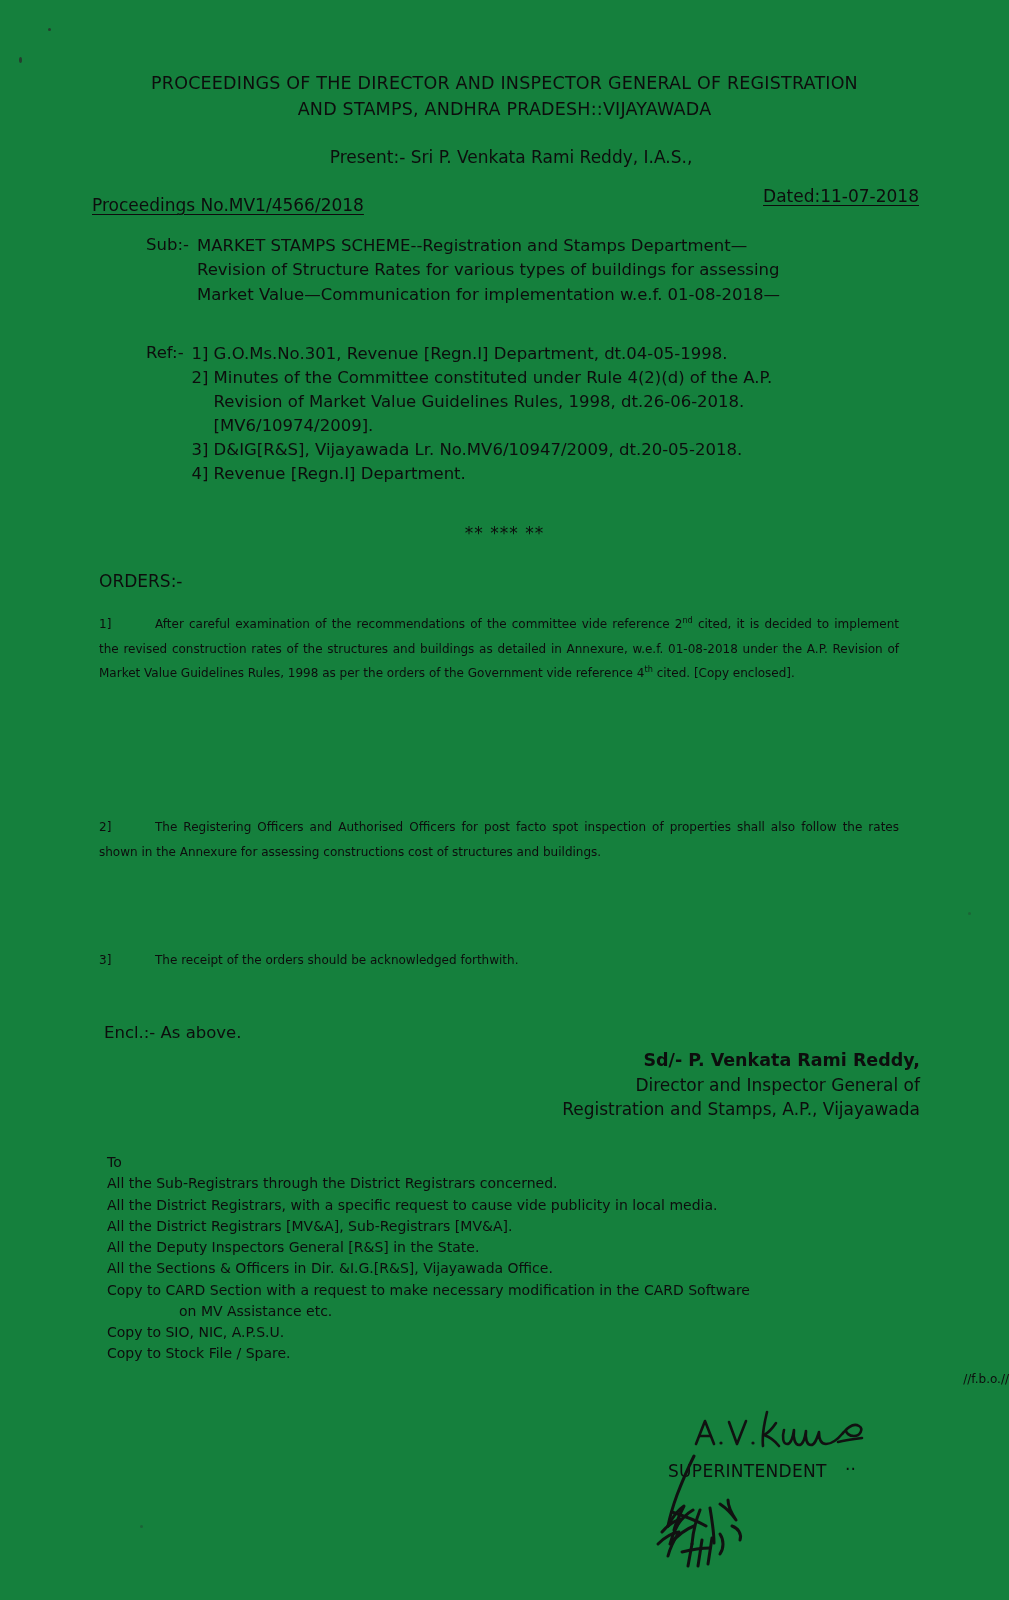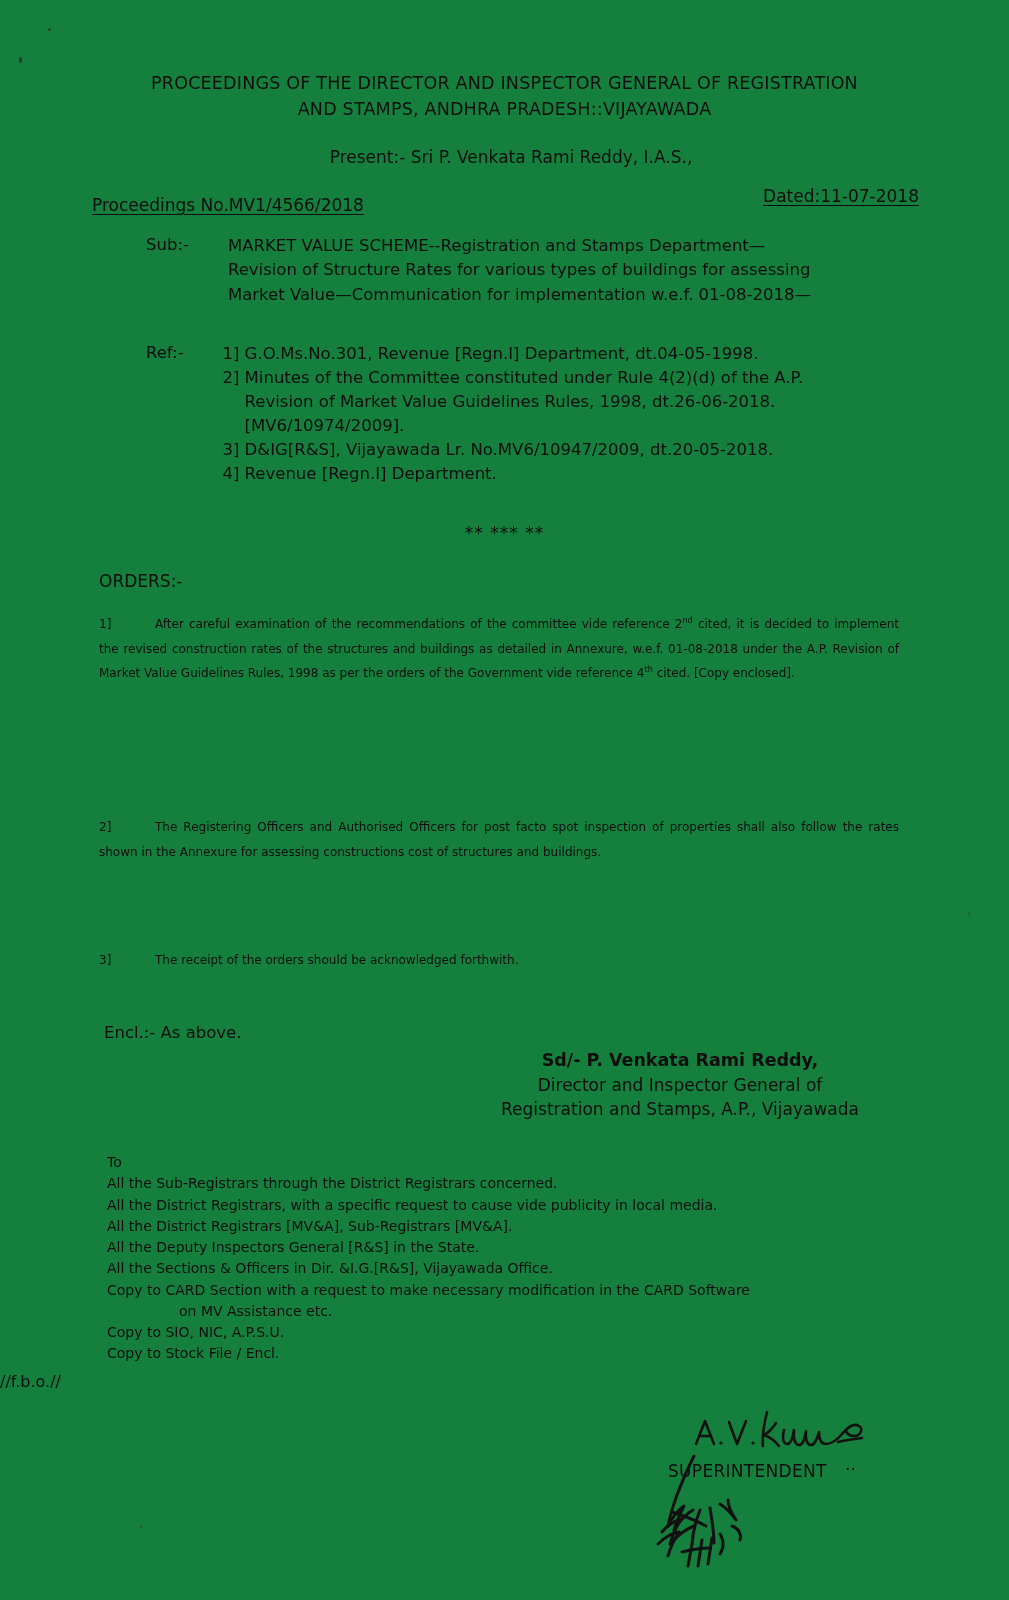--- a/index.html
+++ b/index.html
@@ -73,21 +73,20 @@
     top: -5px;
     font-size: 17px;
     text-decoration: underline;
     text-underline-offset: 3px;
   }
 
   
   .kv-block {
     position: absolute;
     display: flex;
-    gap: 31px;
   }
   .kv-label {
     flex: 0 0 auto;
     white-space: nowrap;
     padding-right: 8px;
   }
   .kv-body {
     flex: 1 1 auto;
   }
   #sub-block {
@@ -164,21 +163,21 @@
     left: 104px;
     font-size: 16.5px;
   }
 
   
   .sig-block {
     position: absolute;
     top: 1048px;
     left: 440px;
     width: 480px;
-    text-align: center;
+    text-align: right;
     line-height: 1.42;
     font-size: 17px;
   }
   .sig-name {
     font-weight: bold;
     font-size: 17.5px;
   }
 
   
   .dist {
@@ -189,22 +188,23 @@
     font-size: 14px;
     line-height: 1.52;
   }
   .dist div { white-space: nowrap; }
   .dist div.indent { padding-left: 72px; }
 
   .fbo {
     position: absolute;
     top: 1371px;
     left: 0; right: 0;
-    text-align: left;
-    font-size: 16px;
+    text-align: right;
+    font-size: 12px;
+    padding-left: 18px;
   }
 
   
   .super-wrap {
     position: absolute;
     top: 1400px;
     left: 620px;
     width: 330px;
     height: 190px;
   }
@@ -242,21 +242,21 @@
   <div class="present">Present:- Sri P. Venkata Rami Reddy, I.A.S.,</div>
 
   <div class="procline">
     <span class="proc-no">Proceedings No.MV1/4566/2018</span>
     <span class="dated">Dated:11-07-2018</span>
   </div>
 
   <div class="kv-block" id="sub-block">
     <div class="kv-label">Sub:-</div>
     <div class="kv-body">
-      <p>MARKET VALUE SCHEME--Registration and Stamps Department—</p>
+      <p>MARKET STAMPS SCHEME--Registration and Stamps Department—</p>
       <p>Revision of Structure Rates for various types of buildings for assessing</p>
       <p>Market Value—Communication for implementation w.e.f. 01-08-2018—</p>
     </div>
   </div>
 
   <div class="kv-block" id="ref-block">
     <div class="kv-label">Ref:-</div>
     <div class="kv-body">
       <ul class="ref-list">
         <li>
@@ -316,21 +316,21 @@
   <div class="dist">
     <div>To</div>
     <div>All the Sub-Registrars through the District Registrars concerned.</div>
     <div>All the District Registrars, with a specific request to cause vide publicity in local media.</div>
     <div>All the District Registrars [MV&amp;A], Sub-Registrars [MV&amp;A].</div>
     <div>All the Deputy Inspectors General [R&amp;S] in the State.</div>
     <div>All the Sections &amp; Officers in Dir. &amp;I.G.[R&amp;S], Vijayawada Office.</div>
     <div>Copy to CARD Section with a request to make necessary modification in the CARD Software</div>
     <div class="indent">on MV Assistance etc.</div>
     <div>Copy to SIO, NIC, A.P.S.U.</div>
-    <div>Copy to Stock File / Encl.</div>
+    <div>Copy to Stock File / Spare.</div>
   </div>
 
   <div class="fbo">//f.b.o.//</div>
 
   <div class="super-wrap">
 
     <svg class="ink" style="left:68px;top:2px;" width="200" height="70" viewBox="0 0 200 70">
       <g fill="none" stroke="#111" stroke-width="2.6" stroke-linecap="round" stroke-linejoin="round">
         <path d="M8,42 L17,19 L26,42"></path>
         <path d="M12,34 L22,34"></path>

